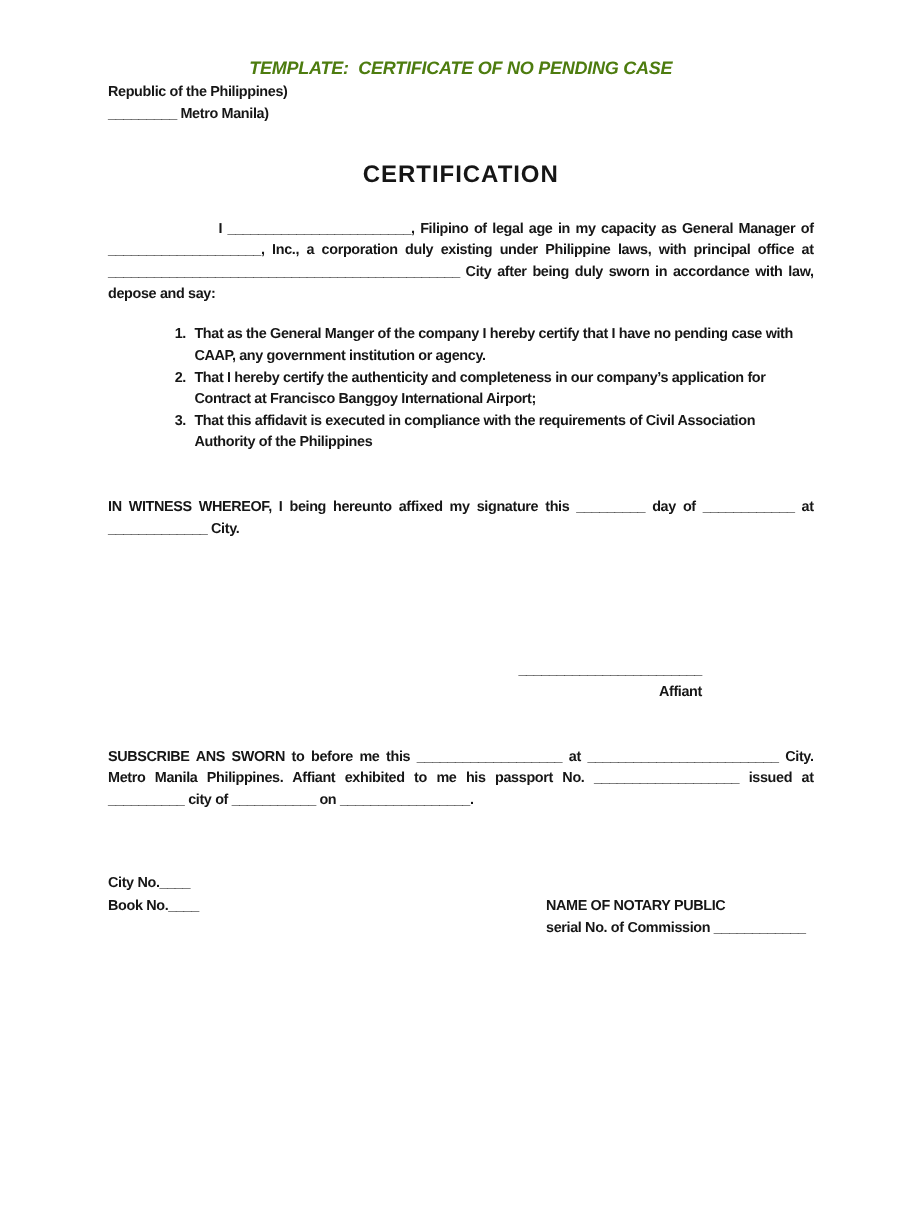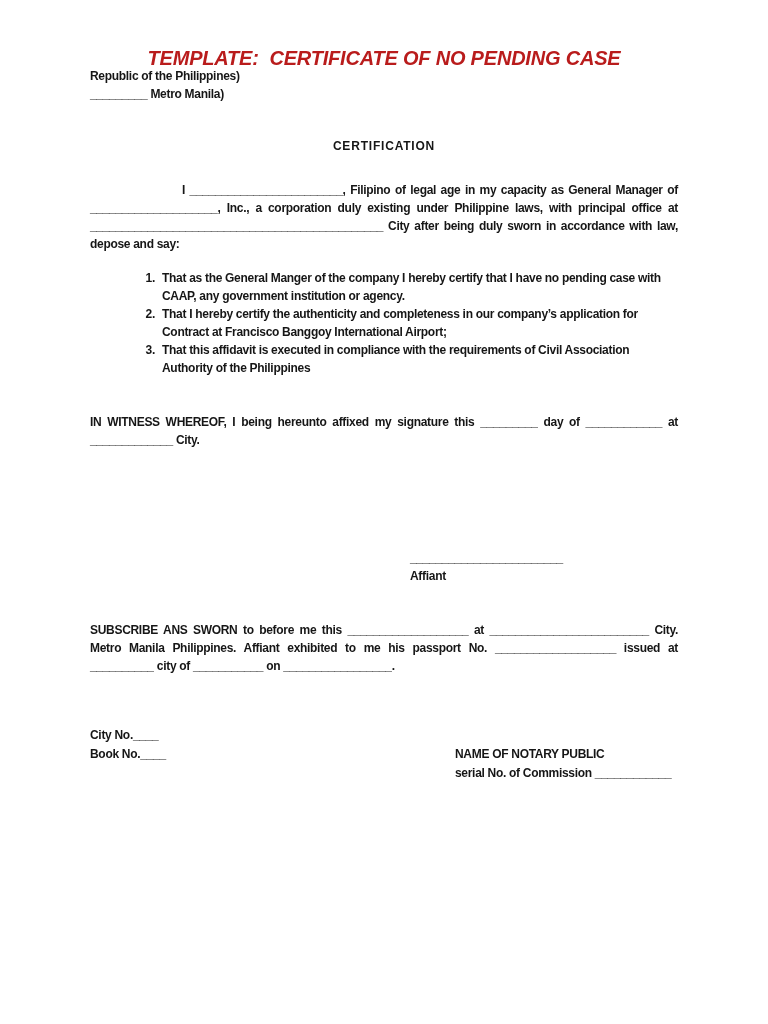--- a/index.html
+++ b/index.html
@@ -18,36 +18,36 @@
     font-family: "Liberation Sans", sans-serif;
     font-weight: 700;
     font-size: 12px;
     line-height: 18px;
     letter-spacing: -0.3px;
     color: #161616;
     overflow: hidden;
   }
   .doc-title {
     text-align: center;
-    color: #b91c1c;
+    color: #4d7c0f;
     font-style: italic;
-    font-size: 20px;
+    font-size: 15px;
     line-height: 18px;
     letter-spacing: -0.2px;
     white-space: pre;
   }
   .venue {
   }
   .venue div {
     line-height: 18px;
   }
   .heading {
     margin: 33px 0 0 0;
     text-align: center;
-    font-size: 12px;
+    font-size: 20px;
     line-height: 20px;
     letter-spacing: 0.8px;
     font-weight: 700;
   }
   .intro {
     margin: 25px 0 0 0;
     text-align: justify;
     text-indent: 92px;
   }
   .statements {
@@ -60,21 +60,21 @@
     padding-left: 4px;
     text-align: left;
   }
   .witness {
     margin: 36px 0 0 0;
     text-align: justify;
   }
   .affiant {
     margin: 100px 0 16px 320px;
     width: 175px;
-    text-align: left;
+    text-align: right;
   }
   .affiant .affiant-line {
     white-space: pre;
     line-height: 18px;
   }
   .affiant .affiant-label {
     line-height: 18px;
   }
   .jurat {
     margin: 36px 0 0 0;

